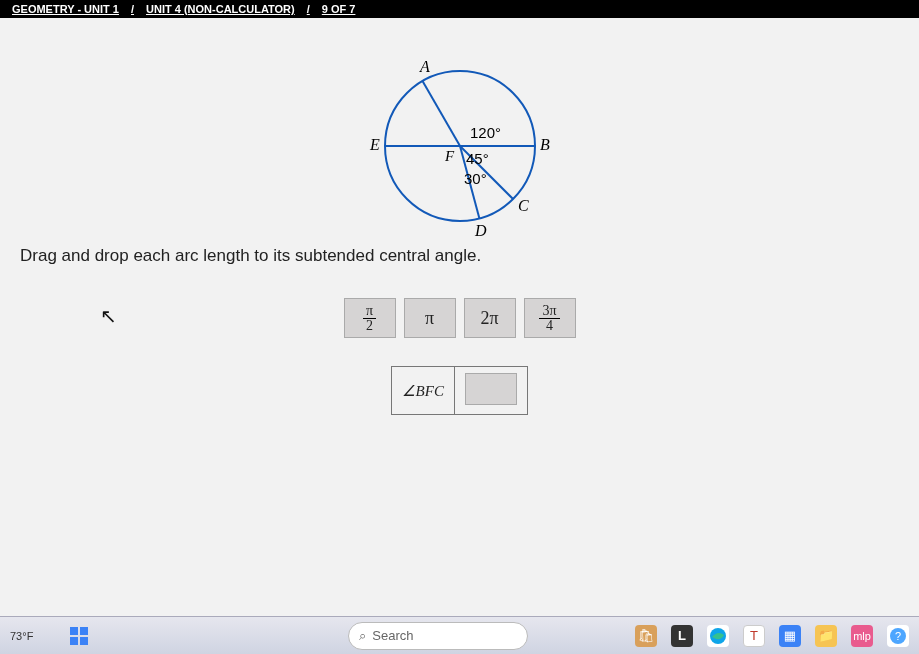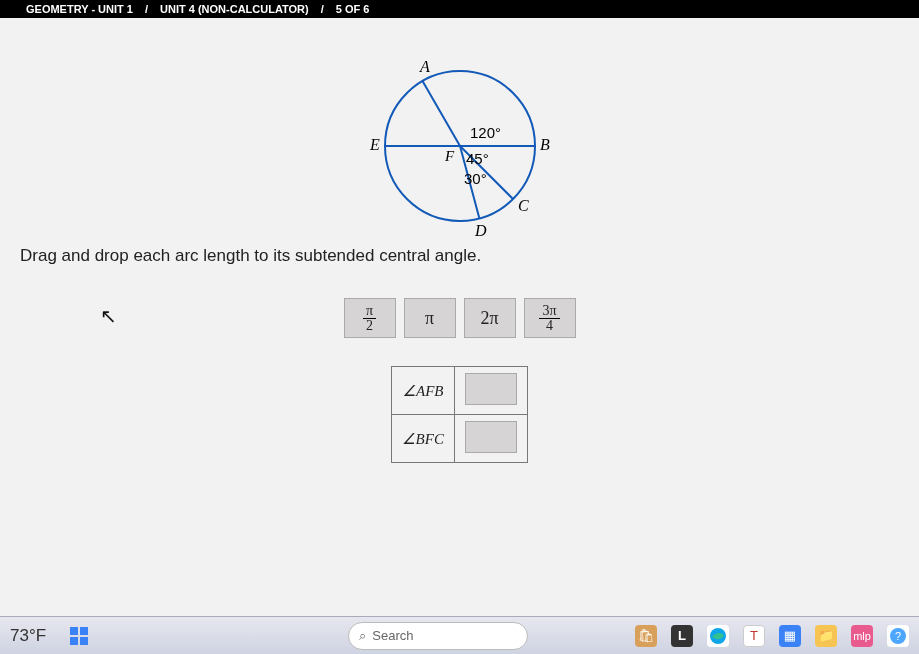--- a/index.html
+++ b/index.html
@@ -1,53 +1,53 @@
 <!DOCTYPE html>
 <html><head>
 <meta charset="utf-8">
 <style>
   * { box-sizing: border-box; margin: 0; padding: 0; }
   html, body { width: 919px; height: 654px; font-family: Arial, sans-serif; background: #f2f2f2; overflow: hidden; }
-  .top-bar { background: #000; color: #fff; height: 18px; font-size: 11px; display: flex; align-items: center; padding: 0 20px; font-weight: bold; }
+  .top-bar { background: #000; color: #fff; height: 18px; font-size: 11px; display: flex; align-items: center; padding: 0 6px; font-weight: bold; text-decoration: underline; }
   .top-bar span { padding: 0 6px; }
   .content { padding: 8px 20px 0 20px; color: #222; }
   .question-text { font-size: 17px; line-height: 1.5; }
   .question-text em.it { font-style: italic; font-family: 'Times New Roman', serif; }
   .overline { text-decoration: overline; font-style: italic; font-family: 'Times New Roman', serif; }
   .diagram-wrap { display:flex; justify-content:center; margin-top:10px; }
   .instruction { font-size: 17px; }
   .chips-row { display:flex; justify-content:center; gap:8px; margin-top:28px; }
   .chip { width:52px; height:40px; background:#d6d4d4; border:1px solid #aaa; display:flex; align-items:center; justify-content:center; font-size:18px; cursor:grab; font-family:'Times New Roman', serif; }
   .frac { display:inline-flex; flex-direction:column; align-items:center; font-size:14px; line-height:1; }
   .frac .num { border-bottom:1px solid #000; padding:0 3px; }
   .frac .den { padding:0 3px; }
   .answer-table-wrap { display:flex; justify-content:center; margin-top:28px; }
   table.ans { border-collapse:collapse; }
   table.ans th, table.ans td { border:1px solid #777; padding:6px 10px; text-align:center; font-size:15px; }
   table.ans th { background:#5aa9e6; color:#111; font-weight:normal; }
   .drop-slot { width:52px; height:32px; background:#d6d4d4; border:1px solid #aaa; display:inline-block; }
   .angle-cell { font-style:italic; font-family:'Times New Roman', serif; }
   .cursor-ptr { display:inline-block; margin-top:38px; margin-left:80px; font-size:20px; color:#111; }
   .taskbar { position:absolute; bottom:0; left:0; right:0; height:38px; background:linear-gradient(#e6e6ee,#cfd4e2); border-top:1px solid #aab; display:flex; align-items:center; padding:0 10px; }
-  .taskbar .temp { font-size:17px; color:#333; width:60px; }
+  .taskbar .temp { font-size:11px; color:#333; width:60px; }
   .searchbox { margin-left:250px; background:#fff; border:1px solid #bbb; border-radius:18px; height:28px; width:180px; display:flex; align-items:center; padding:0 10px; gap:6px; color:#666; font-size:13px; }
   .tray { margin-left:auto; display:flex; gap:14px; align-items:center; }
   .tray-icon { width:22px; height:22px; border-radius:4px; display:flex; align-items:center; justify-content:center; font-size:13px; color:#fff; }
   .start-icon { display:grid; grid-template-columns:8px 8px; grid-template-rows:8px 8px; gap:2px; margin-right:10px; }
   .start-icon div { background:#3b82f6; }
 </style>
 </head>
 <body>
 
 <div class="top-bar">
   <span>GEOMETRY - UNIT 1</span>
   <span>/</span>
   <span>UNIT 4 (NON-CALCULATOR)</span>
   <span>/</span>
-  <span>5 OF 6</span>
+  <span>9 OF 7</span>
 </div>
 
 <div class="content">
 
   
   <div class="diagram-wrap">
     <svg width="260" height="210" viewBox="0 0 260 210">
       <circle cx="130" cy="110" r="75" fill="none" stroke="#1259b8" stroke-width="2"></circle>
 
       <line x1="55" y1="110" x2="205" y2="110" stroke="#1259b8" stroke-width="2"></line>
@@ -91,24 +91,20 @@
         <span class="den">4</span>
       </span>
     </div>
   </div>
 
   
   <div class="answer-table-wrap">
     <table class="ans">
       <tbody>
       <tr>
-        <td class="angle-cell">∠AFB</td>
-        <td><span class="drop-slot"></span></td>
-      </tr>
-      <tr>
         <td class="angle-cell">∠BFC</td>
         <td><span class="drop-slot"></span></td>
       </tr>
     </tbody>
       </table>
   </div>
 </div>
 
 <div class="taskbar">
   <div class="temp">73°F</div>

